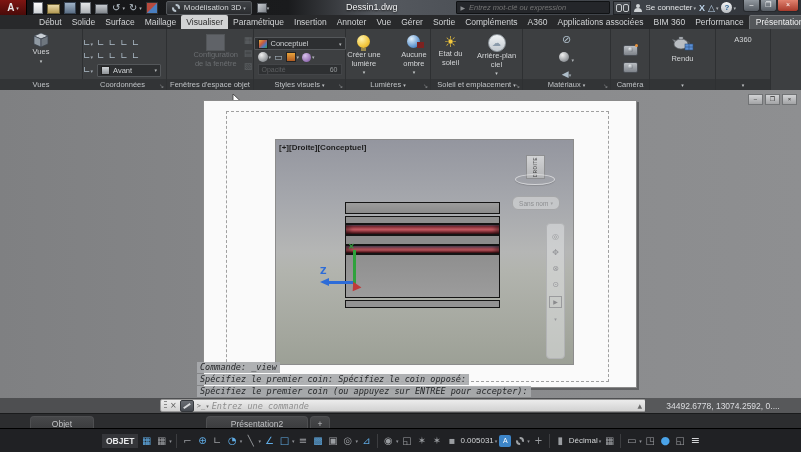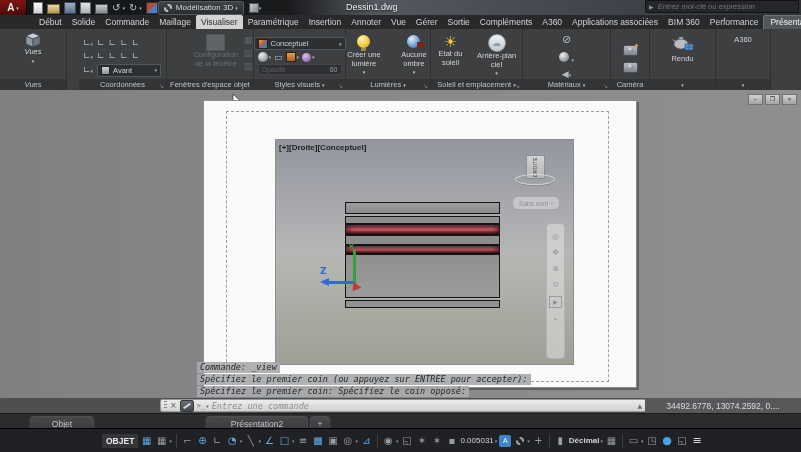--- a/index.html
+++ b/index.html
@@ -20,29 +20,29 @@
   .qat{display:flex;align-items:center;gap:4px;margin-left:6px;}
   .qi{width:11px;height:11px;position:relative;display:inline-block;}
   .qi-page{background:linear-gradient(#fdfdfd,#cfd3d6);border:1px solid #6e737a;width:8px;height:10px;}
   .qi-folder{background:linear-gradient(#e8d9a8,#b49b55);border:1px solid #6e6236;width:11px;height:8px;margin-top:3px;}
   .qi-save{background:linear-gradient(#9fb3c8,#5c6f85);border:1px solid #394656;width:10px;height:10px;}
   .qi-sheet{background:linear-gradient(#e4e6e8,#aeb2b6);border:1px solid #62676d;width:9px;height:10px;}
   .qi-plot{background:linear-gradient(#c7cbd0,#82878d);border:1px solid #50555b;width:11px;height:8px;margin-top:2px;}
   .qi-preview{background:linear-gradient(135deg,#b84a3e 0%,#b84a3e 45%,#4a7fc0 55%,#4a7fc0 100%);border:1px solid #333;width:10px;height:10px;}
   .qarrow{color:#b9c4cd;font-size:10px;line-height:11px;}
   .qdd{color:#aeb2b6;font-size:5px;margin-left:-2px;}
-  #workspace{display:flex;align-items:center;gap:4px;height:12px;
+  #workspace{display:flex;align-items:center;gap:4px;margin-left:8px;height:12px;
     background:linear-gradient(#3f4246,#2a2c2f);border:1px solid #55585c;border-radius:2px;
     padding:0 5px;color:#d6d8da;font-size:8px;}
   .gear{width:8px;height:8px;border:2px dashed #b9c4cd;border-radius:50%;box-sizing:border-box;}
   .gear-s{width:8px;height:8px;border:2px dashed #9fa2a5;border-radius:50%;box-sizing:border-box;display:inline-block;}
   #qat-more{display:flex;align-items:center;gap:2px;margin-left:5px;}
   #qat-more .blade{width:8px;height:8px;background:linear-gradient(135deg,#c8ccd0,#7e838a);border:1px solid #4c5056;}
   #doctitle{position:absolute;left:346px;top:2px;color:#f4f5f6;font-size:9px;text-shadow:0 1px 2px rgba(0,0,0,.8);}
-  #tb-right{position:absolute;right:2px;top:0;height:15px;display:flex;align-items:center;gap:3px;flex-direction:column;}
+  #tb-right{position:absolute;right:2px;top:0;height:15px;display:flex;align-items:center;gap:3px;}
   #searchbox{display:flex;align-items:center;width:146px;height:11px;background:#24262a;
     border:1px solid #101214;border-radius:1px;padding:0 3px;}
   #searchbox .go{color:#8a8d90;font-size:6px;margin-right:2px;}
   #searchbox input{background:transparent;border:none;outline:none;color:#9a9da0;
     font-style:italic;font-size:7.5px;width:100%;font-family:"Liberation Sans",sans-serif;}
   .binoc{width:16px;height:12px;background:linear-gradient(#4a4e54,#33363a);border:1px solid #202226;
     display:flex;align-items:center;justify-content:center;gap:1px;}
   .binoc i{width:4px;height:6px;border:1px solid #c6c9cc;border-radius:2px;display:block;}
   #signin{display:flex;align-items:center;gap:3px;color:#e2e4e6;font-size:8px;}
   .person{width:8px;height:8px;position:relative;}
@@ -253,41 +253,41 @@
         <span class="wbtn min">–</span>
         <span class="wbtn res g">❐</span>
         <span class="wbtn close">×</span>
       </div>
     </div>
   </div>
 
   <div id="tabrow">
     <span class="rtab">Début</span>
     <span class="rtab">Solide</span>
-    <span class="rtab">Commande</span>
+    <span class="rtab">Surface</span>
     <span class="rtab">Maillage</span>
     <span class="rtab active">Visualiser</span>
     <span class="rtab">Paramétrique</span>
     <span class="rtab">Insertion</span>
     <span class="rtab">Annoter</span>
     <span class="rtab">Vue</span>
     <span class="rtab">Gérer</span>
     <span class="rtab">Sortie</span>
     <span class="rtab">Compléments</span>
     <span class="rtab">A360</span>
     <span class="rtab">Applications associées</span>
     <span class="rtab">BIM 360</span>
     <span class="rtab">Performance</span>
     <span class="rtab boxed">Présentation</span>
 
   </div>
 
   <div id="ribbon">
 
-    <div class="panel" style="left:0;width:67px;font-style:italic;">
+    <div class="panel" style="left:0;width:83px;">
       <div class="pbody" style="gap:2px;">
         <div class="bigbtn" style="width:34px;">
           <svg class="cube-svg" width="18" height="16" viewBox="0 0 18 16">
             <polygon points="9,1 16,4 9,7 2,4" fill="#c9cfd5" stroke="#39404a" stroke-width="0.7"></polygon>
             <polygon points="2,4 9,7 9,15 2,12" fill="#8f99a2" stroke="#39404a" stroke-width="0.7"></polygon>
             <polygon points="16,4 9,7 9,15 16,12" fill="#6e767e" stroke="#39404a" stroke-width="0.7"></polygon>
           </svg>
           <span>Vues</span>
           <span class="dd g">▾</span>
         </div>
@@ -523,22 +523,22 @@
           <span class="axis-z"></span>
           <span class="axis-y-top g">×</span>
           <span class="axis-y"></span>
           <span class="axis-x"></span>
         </div>
       </div>
     </div>
 
     <div id="cmdhist">
       <div class="cmdline mono">Commande:  _view</div>
+      <div class="cmdline mono">Spécifiez le premier coin: Spécifiez le coin opposé:</div>
       <div class="cmdline mono">Spécifiez le premier coin (ou appuyez sur ENTREE pour accepter):</div>
-      <div class="cmdline mono">Spécifiez le premier coin: Spécifiez le coin opposé:</div>
     </div>
   </div>
 
   <div id="cmdstrip">
     <div id="cmdbar">
       <span class="grip"></span>
       <span class="cx g">×</span>
       <span class="wrench"></span>
       <span class="prompt mono">&gt;_</span>
       <span class="qdd g" style="color:#6a6a6a;">▾</span>
@@ -588,21 +588,21 @@
       <span class="sdd g">▾</span>
     </span>
     <span class="annchip">A</span>
     <span class="sic">
         <span class="gear-s"></span>
       </span>
       <span class="sdd g">▾</span>
     <span class="sic">+</span>
     <span class="ssep"></span>
     <span class="sic">▮</span>
-    <span class="stext" style="font-weight:bold;">
+    <span class="stext" style="font-weight:normal;">
       <span>Décimal</span>
       <span class="sdd g">▾</span>
     </span>
     <span class="sic">▦</span>
     <span class="ssep"></span>
     <span class="sic">▭</span>
       <span class="sdd g">▾</span>
     <span class="sic">◳</span>
     <span class="sic hwdot">●</span>
     <span class="sic">◱</span>

